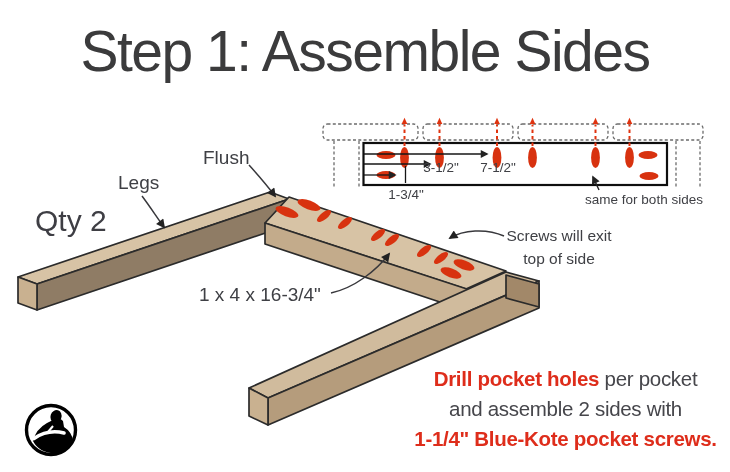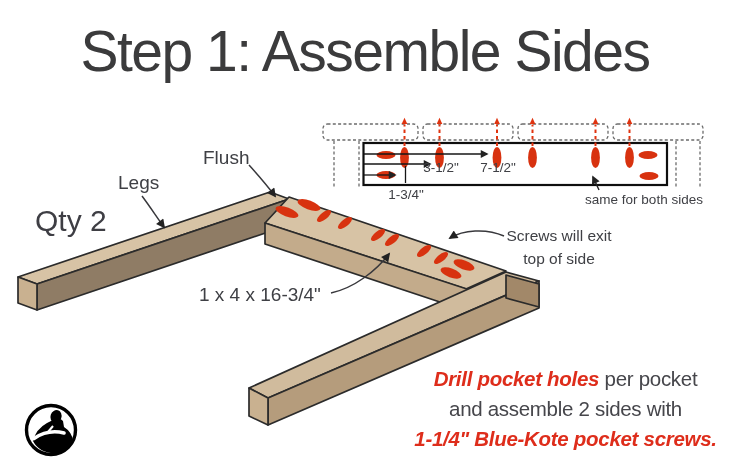--- a/index.html
+++ b/index.html
@@ -3,21 +3,21 @@
 <meta charset="utf-8">
 <style>
   html,body{margin:0;padding:0;background:#ffffff;}
   .page{position:relative;width:730px;height:472px;background:#fff;overflow:hidden;
         font-family:"Liberation Sans",sans-serif;border-radius:10px;}
   .title{position:absolute;left:0;top:18px;width:730px;text-align:center;
          font-size:57px;font-weight:300;letter-spacing:-1.5px;color:#3b3b3c;white-space:nowrap;}
   .svgwrap{position:absolute;left:0;top:0;width:730px;height:472px;}
   .instructions{position:absolute;left:393px;top:364px;width:345px;text-align:center;
                 font-size:20.5px;line-height:30px;color:#46464b;letter-spacing:-0.3px;}
-  .red{color:#de2d1b;font-weight:bold;font-style:italic;}
+  .red{color:#de2d1b;font-weight:bold;}
   svg text{font-family:"Liberation Sans",sans-serif;fill:#3f4045;}
   .dim-label{font-size:13.5px;}
   .note-label{font-size:13.5px;}
   .part-label{font-size:19px;}
   .qty-label{font-size:30px;font-weight:300;fill:#3e3e44;}
   .small-label{font-size:15.5px;}
 </style>
 </head>
 <body>
 

